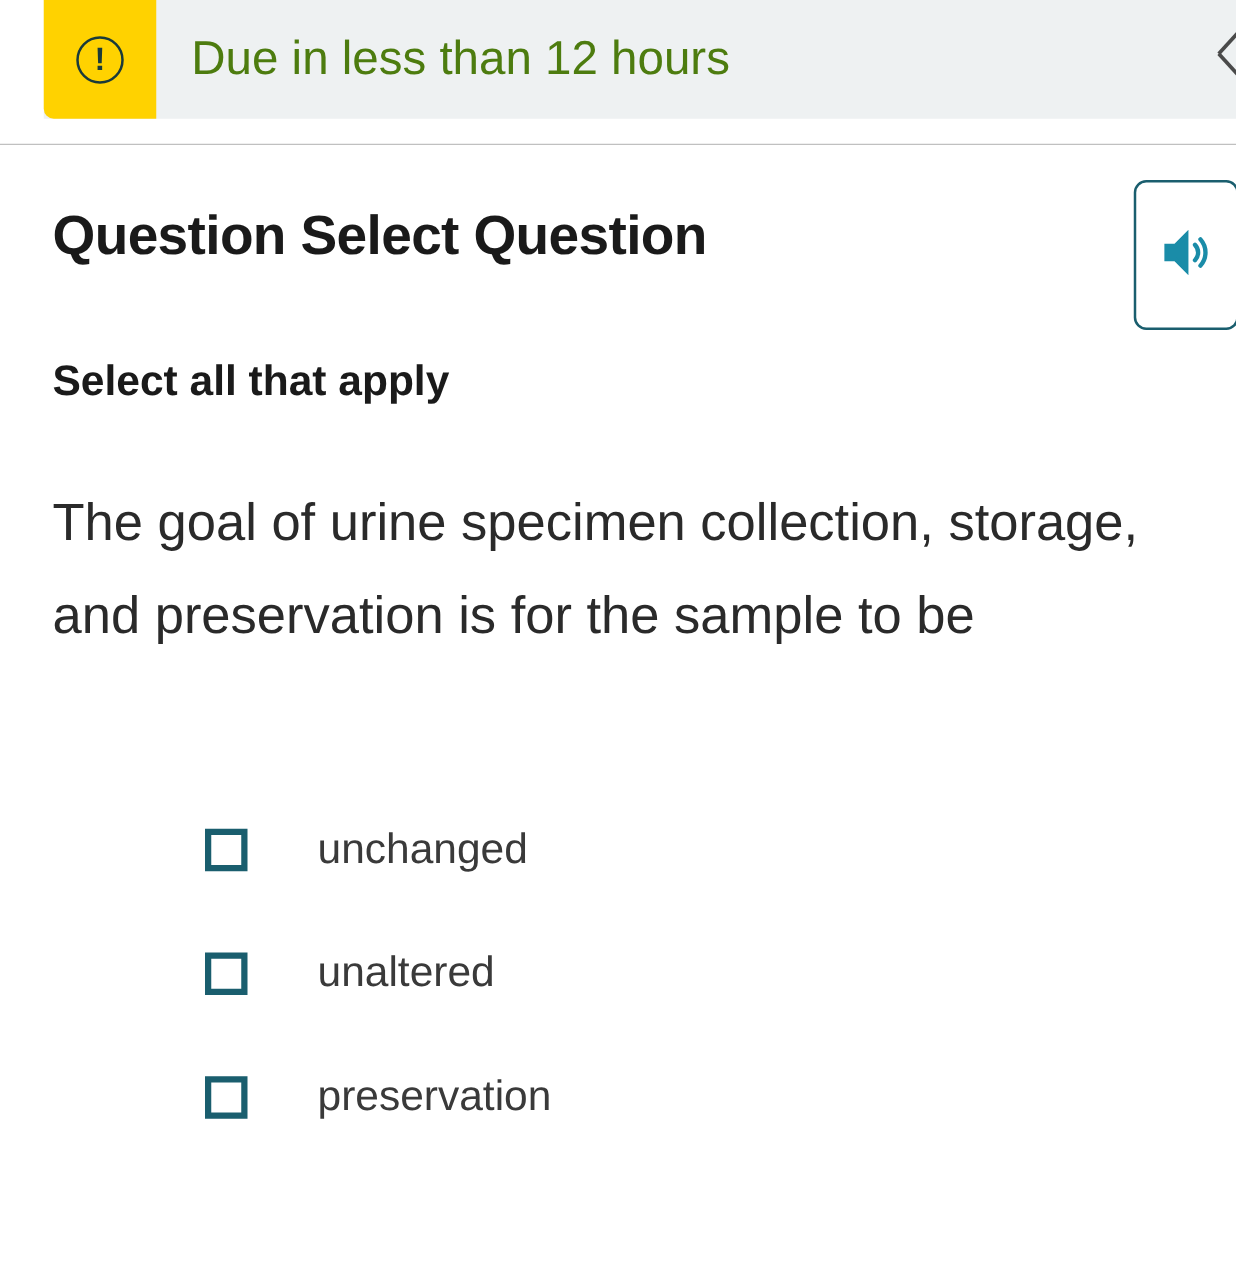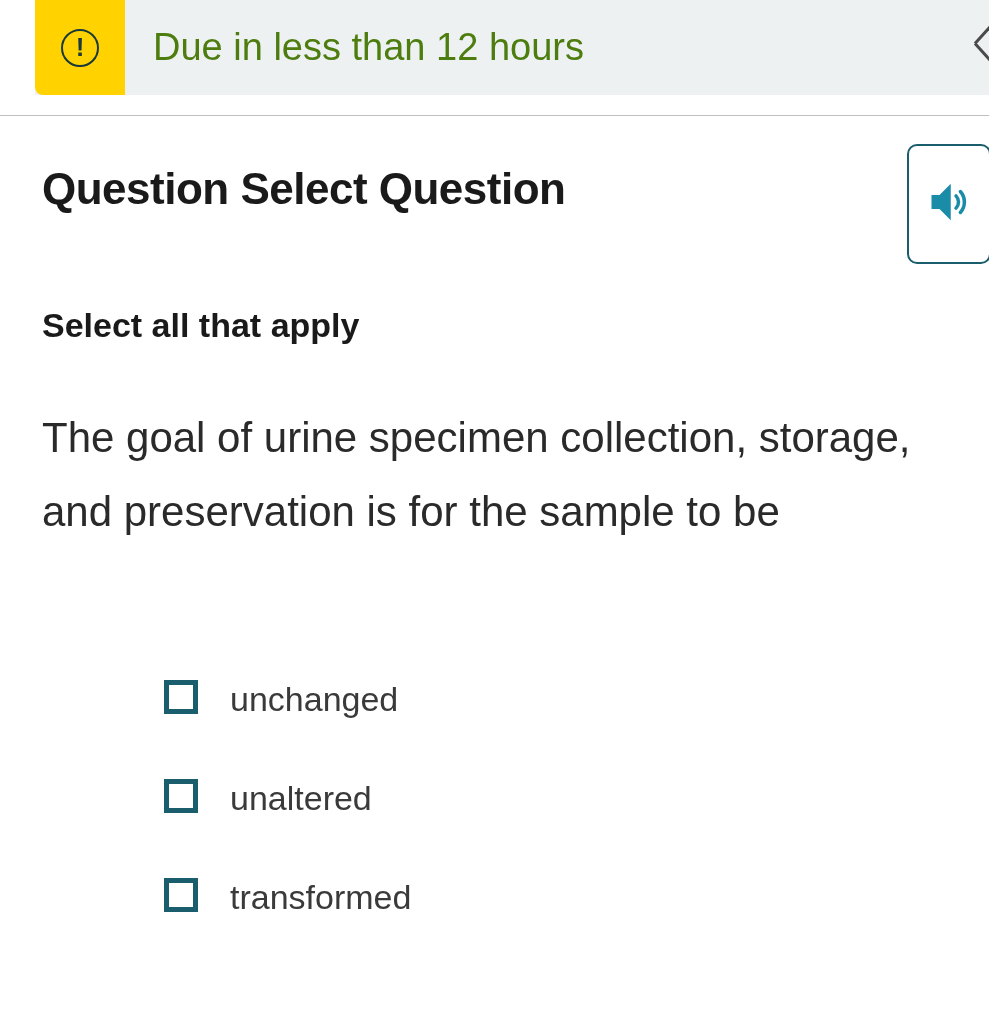--- a/index.html
+++ b/index.html
@@ -91,37 +91,39 @@
       cursor: pointer;
     }
     .audio-icon svg {
       width: 42px;
       height: 42px;
     }
     .instruction {
       font-size: 34px;
       font-weight: 700;
       color: #1a1a1a;
-      margin-top: 92px;
+      margin-top: 72px;
     }
     .question-text {
       font-size: 42px;
       color: #2a2a2a;
       margin-top: 56px;
       line-height: 1.75;
       font-weight: 400;
     }
     .options {
       margin-top: 132px;
       padding-left: 122px;
     }
     .option {
       display: flex;
+      align-items: center;
       margin-bottom: 60px;
       cursor: pointer;
+      gap: 24px;
     }
     .checkbox {
       width: 34px;
       height: 34px;
       border: 5px solid #1a5e6e;
       flex-shrink: 0;
       margin-right: 32px;
     }
     .option-label {
       font-size: 34px;
@@ -170,16 +172,16 @@
     <div class="option">
       <div class="checkbox"></div>
       <span class="option-label">unchanged</span>
     </div>
     <div class="option">
       <div class="checkbox"></div>
       <span class="option-label">unaltered</span>
     </div>
     <div class="option">
       <div class="checkbox"></div>
-      <span class="option-label">transformed</span>
+      <span class="option-label">preservation</span>
     </div>
   </div>
 </div>
 
 </body></html>

